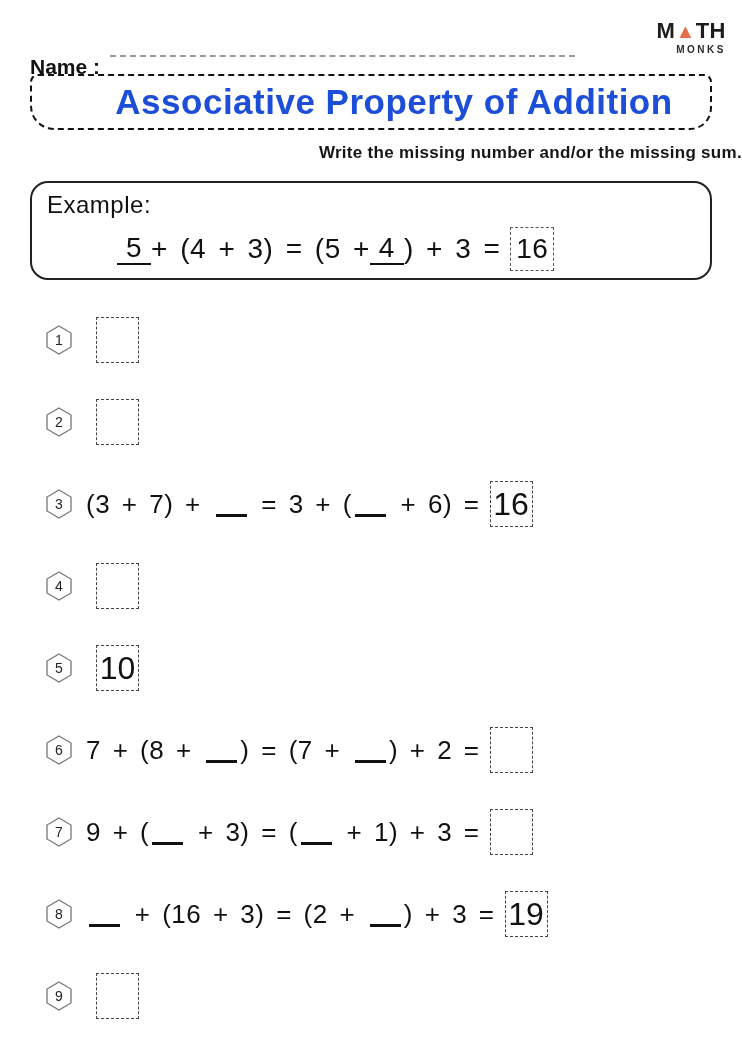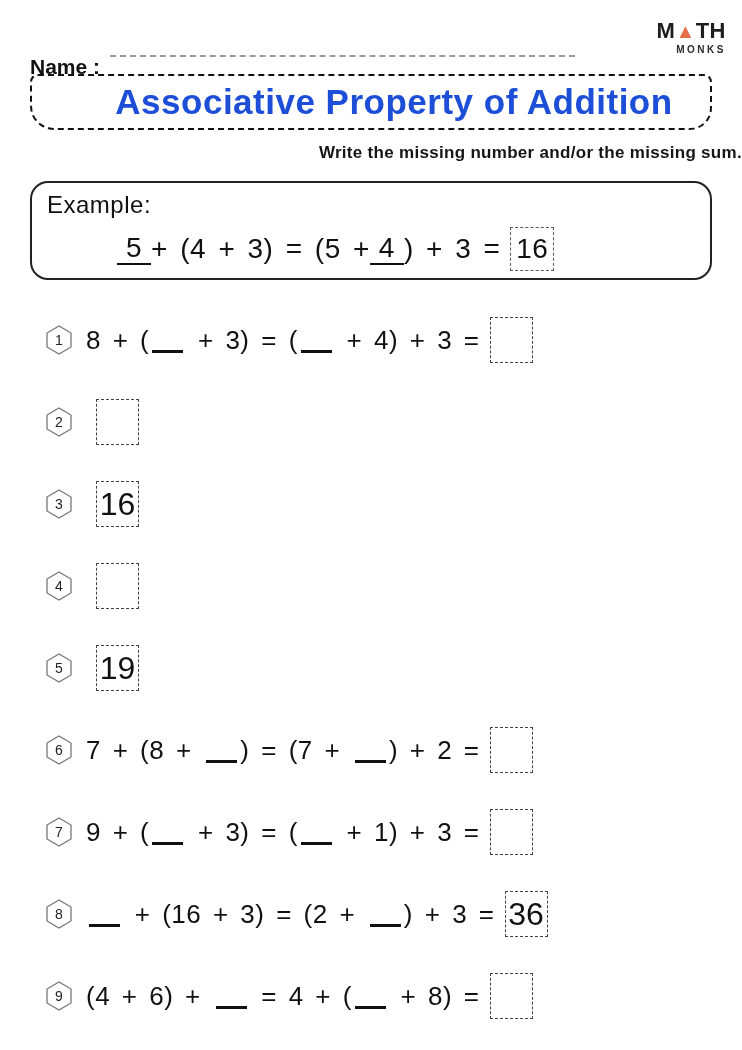--- a/index.html
+++ b/index.html
@@ -139,100 +139,99 @@
 </div>
 
 <div class="problems">
   <div class="problem-row">
     <span class="badge">
       <svg viewBox="0 0 26 30">
         <polygon points="13,1 25,8 25,22 13,29 1,22 1,8" fill="none" stroke="#777" stroke-width="1.3"></polygon>
       </svg>
       <span class="badge-num">1</span>
     </span>
-    <span class="equation">8 + (<span class="blank"></span> + 3) = (<span class="blank"></span> + 4) + 3 =</span>
     <span class="answer-box"></span>
   </div>
 
   <div class="problem-row">
     <span class="badge">
       <svg viewBox="0 0 26 30">
         <polygon points="13,1 25,8 25,22 13,29 1,22 1,8" fill="none" stroke="#777" stroke-width="1.3"></polygon>
       </svg>
       <span class="badge-num">2</span>
     </span>
     <span class="answer-box"></span>
   </div>
 
   <div class="problem-row">
     <span class="badge">
       <svg viewBox="0 0 26 30">
         <polygon points="13,1 25,8 25,22 13,29 1,22 1,8" fill="none" stroke="#777" stroke-width="1.3"></polygon>
       </svg>
       <span class="badge-num">3</span>
     </span>
+    <span class="equation">(3 + 7) + <span class="blank"></span> = 3 + (<span class="blank"></span> + 6) =</span>
     <span class="answer-box">16</span>
   </div>
 
   <div class="problem-row">
     <span class="badge">
       <svg viewBox="0 0 26 30">
         <polygon points="13,1 25,8 25,22 13,29 1,22 1,8" fill="none" stroke="#777" stroke-width="1.3"></polygon>
       </svg>
       <span class="badge-num">4</span>
     </span>
     <span class="answer-box"></span>
   </div>
 
   <div class="problem-row">
     <span class="badge">
       <svg viewBox="0 0 26 30">
         <polygon points="13,1 25,8 25,22 13,29 1,22 1,8" fill="none" stroke="#777" stroke-width="1.3"></polygon>
       </svg>
       <span class="badge-num">5</span>
     </span>
+    <span class="answer-box">10</span>
+  </div>
+
+  <div class="problem-row">
+    <span class="badge">
+      <svg viewBox="0 0 26 30">
+        <polygon points="13,1 25,8 25,22 13,29 1,22 1,8" fill="none" stroke="#777" stroke-width="1.3"></polygon>
+      </svg>
+      <span class="badge-num">6</span>
+    </span>
+    <span class="equation">7 + (8 + <span class="blank"></span>) = (7 + <span class="blank"></span>) + 2 =</span>
+    <span class="answer-box"></span>
+  </div>
+
+  <div class="problem-row">
+    <span class="badge">
+      <svg viewBox="0 0 26 30">
+        <polygon points="13,1 25,8 25,22 13,29 1,22 1,8" fill="none" stroke="#777" stroke-width="1.3"></polygon>
+      </svg>
+      <span class="badge-num">7</span>
+    </span>
+    <span class="equation">9 + (<span class="blank"></span> + 3) = (<span class="blank"></span> + 1) + 3 =</span>
+    <span class="answer-box"></span>
+  </div>
+
+  <div class="problem-row">
+    <span class="badge">
+      <svg viewBox="0 0 26 30">
+        <polygon points="13,1 25,8 25,22 13,29 1,22 1,8" fill="none" stroke="#777" stroke-width="1.3"></polygon>
+      </svg>
+      <span class="badge-num">8</span>
+    </span>
+    <span class="equation"><span class="blank"></span> + (16 + 3) = (2 + <span class="blank"></span>) + 3 =</span>
     <span class="answer-box">19</span>
   </div>
 
   <div class="problem-row">
     <span class="badge">
       <svg viewBox="0 0 26 30">
         <polygon points="13,1 25,8 25,22 13,29 1,22 1,8" fill="none" stroke="#777" stroke-width="1.3"></polygon>
       </svg>
-      <span class="badge-num">6</span>
-    </span>
-    <span class="equation">7 + (8 + <span class="blank"></span>) = (7 + <span class="blank"></span>) + 2 =</span>
-    <span class="answer-box"></span>
-  </div>
-
-  <div class="problem-row">
-    <span class="badge">
-      <svg viewBox="0 0 26 30">
-        <polygon points="13,1 25,8 25,22 13,29 1,22 1,8" fill="none" stroke="#777" stroke-width="1.3"></polygon>
-      </svg>
-      <span class="badge-num">7</span>
-    </span>
-    <span class="equation">9 + (<span class="blank"></span> + 3) = (<span class="blank"></span> + 1) + 3 =</span>
-    <span class="answer-box"></span>
-  </div>
-
-  <div class="problem-row">
-    <span class="badge">
-      <svg viewBox="0 0 26 30">
-        <polygon points="13,1 25,8 25,22 13,29 1,22 1,8" fill="none" stroke="#777" stroke-width="1.3"></polygon>
-      </svg>
-      <span class="badge-num">8</span>
-    </span>
-    <span class="equation"><span class="blank"></span> + (16 + 3) = (2 + <span class="blank"></span>) + 3 =</span>
-    <span class="answer-box">36</span>
-  </div>
-
-  <div class="problem-row">
-    <span class="badge">
-      <svg viewBox="0 0 26 30">
-        <polygon points="13,1 25,8 25,22 13,29 1,22 1,8" fill="none" stroke="#777" stroke-width="1.3"></polygon>
-      </svg>
       <span class="badge-num">9</span>
     </span>
-    <span class="equation">(4 + 6) + <span class="blank"></span> = 4 + (<span class="blank"></span> + 8) =</span>
     <span class="answer-box"></span>
   </div>
 </div>
 
 </body></html>

